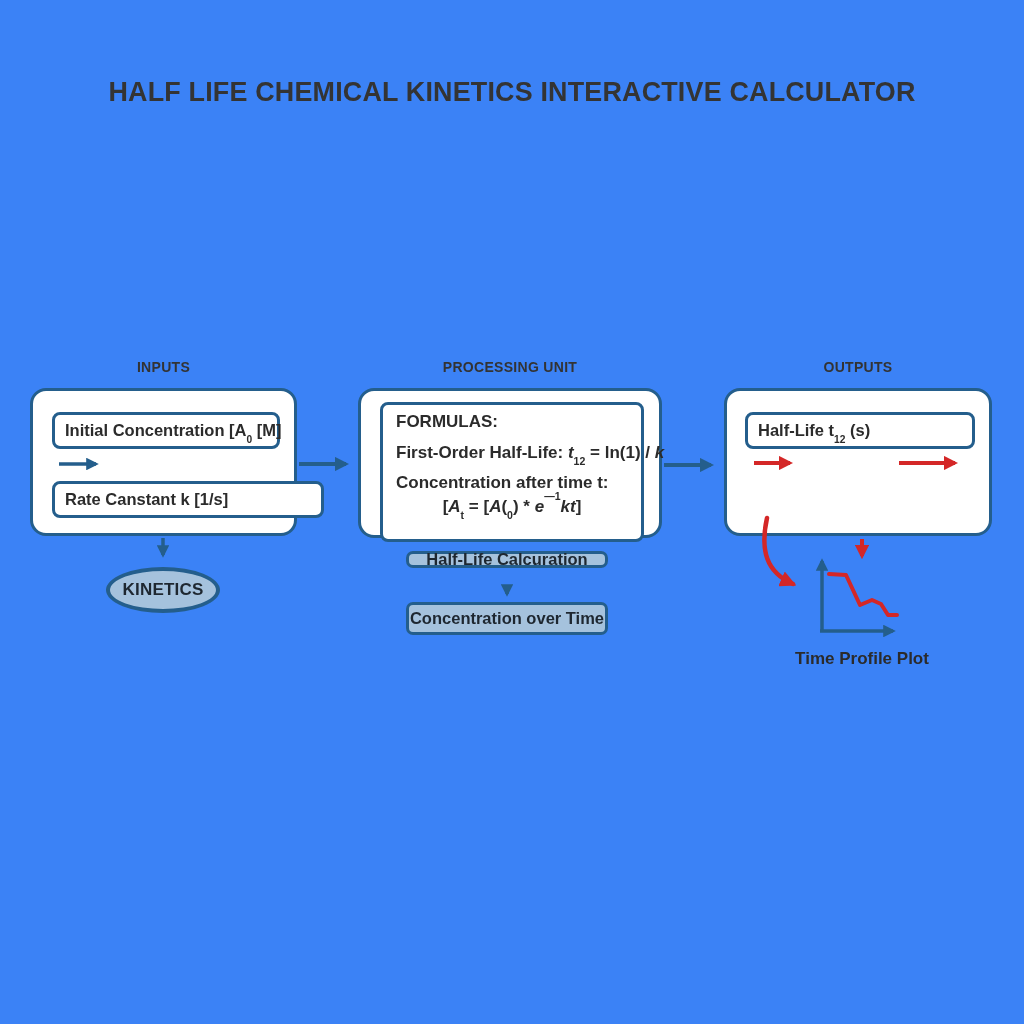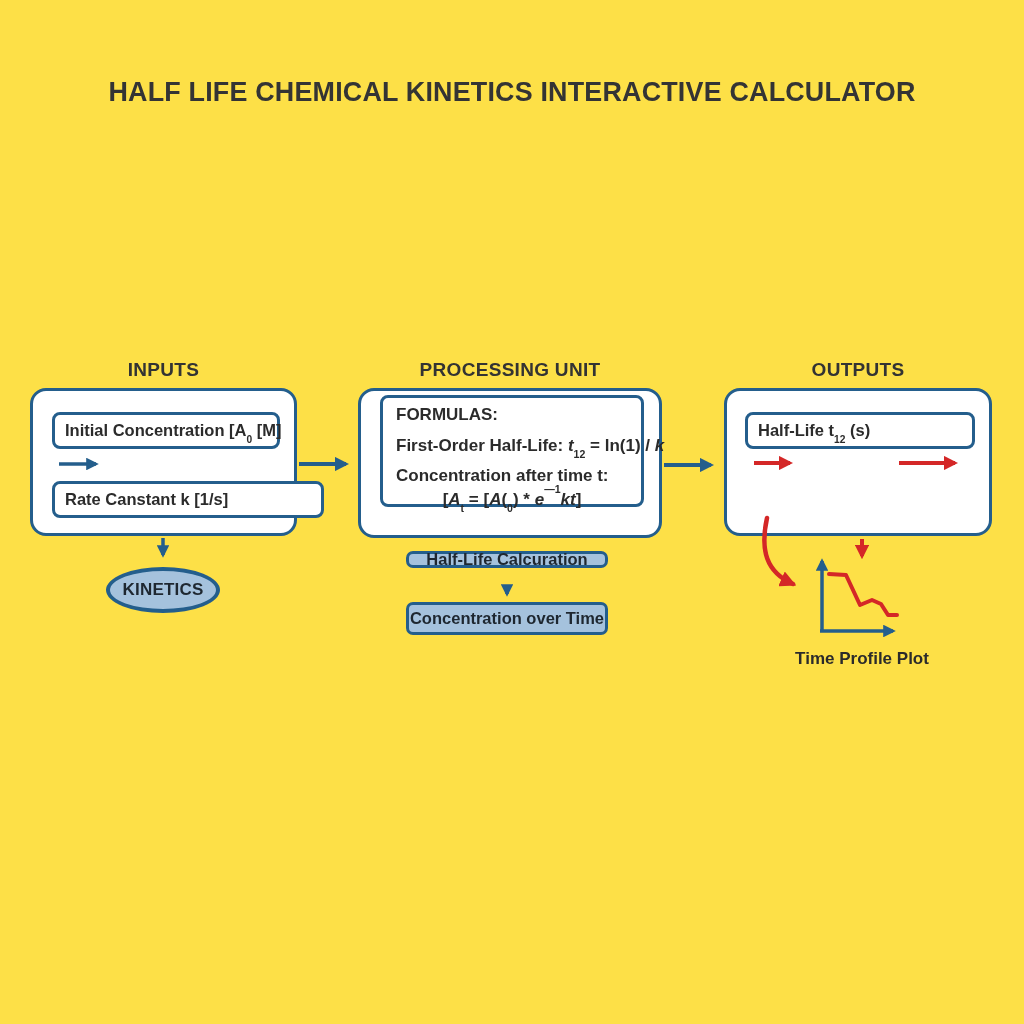--- a/index.html
+++ b/index.html
@@ -3,29 +3,29 @@
 <meta charset="utf-8">
 <style>
   :root{
     --blue:#245e8c;
     --light-blue:#a5c2dd;
     --red:#d42727;
     --text:#2b2b2b;
   }
   html,body{margin:0;padding:0;}
   body{font-family:"Liberation Sans",sans-serif;background:#fcfcfb;}
-  .canvas{position:relative;width:1024px;height:1024px;background:#fde047;overflow:hidden;}
+  .canvas{position:relative;width:1024px;height:1024px;background:#3b82f6;overflow:hidden;}
 
   .page-title{
     position:absolute;top:76px;left:0;width:1024px;text-align:center;
     font-size:28px;font-weight:bold;color:#343434;letter-spacing:.2px;
     transform:scaleX(.96);transform-origin:center;white-space:nowrap;
   }
   .section-label{
-    position:absolute;text-align:center;font-weight:bold;font-size:19px;
+    position:absolute;text-align:center;font-weight:bold;font-size:14px;
     color:#333;letter-spacing:.3px;
   }
   .panel{
     position:absolute;border:3px solid var(--blue);border-radius:16px;
     background:#fff;box-sizing:border-box;
   }
   .field{
     position:absolute;border:3px solid var(--blue);border-radius:8px;background:#fff;
     box-sizing:border-box;display:flex;align-items:center;padding-left:10px;
     font-weight:bold;font-size:16.5px;color:var(--text);white-space:pre;
@@ -77,21 +77,21 @@
     <div class="field" style="left:19px;top:90px;width:272px;height:37px;">
       <span>Rate Canstant k [1/s]</span>
     </div>
   </div>
 
   <div class="btn ellipse" style="left:106px;top:567px;width:114px;height:46px;">
     <span>KINETICS</span>
   </div>
 
   <div class="panel" style="left:358px;top:388px;width:304px;height:150px;">
-    <div class="formulas-box" style="left:19px;top:4px;width:264px;height:112px;">
+    <div class="formulas-box" style="left:19px;top:11px;width:264px;height:140px;">
       <div class="f-line" style="top:7px;">FORMULAS:</div>
       <div class="f-line" style="top:38px;"><span>First-Order Half-Life: </span><i>t</i><sub class="sm">12</sub><span> = ln(1) / </span><i>k</i></div>
       <div class="f-line" style="top:68px;">Concentration after time t:</div>
       <div class="f-line f-center" style="top:92px;"><span>[</span><i>A</i><sub class="sm">t</sub><span> = [</span><i>A</i><span>(</span><sub class="sm">0</sub><span>) * </span><i>e</i><sup class="sm">—1</sup><i>kt</i><span>]</span></div>
     </div>
   </div>
 
   <div class="btn" style="left:406px;top:551px;width:202px;height:17px;">
     <span>Half-Life Calcuration</span>
   </div>

